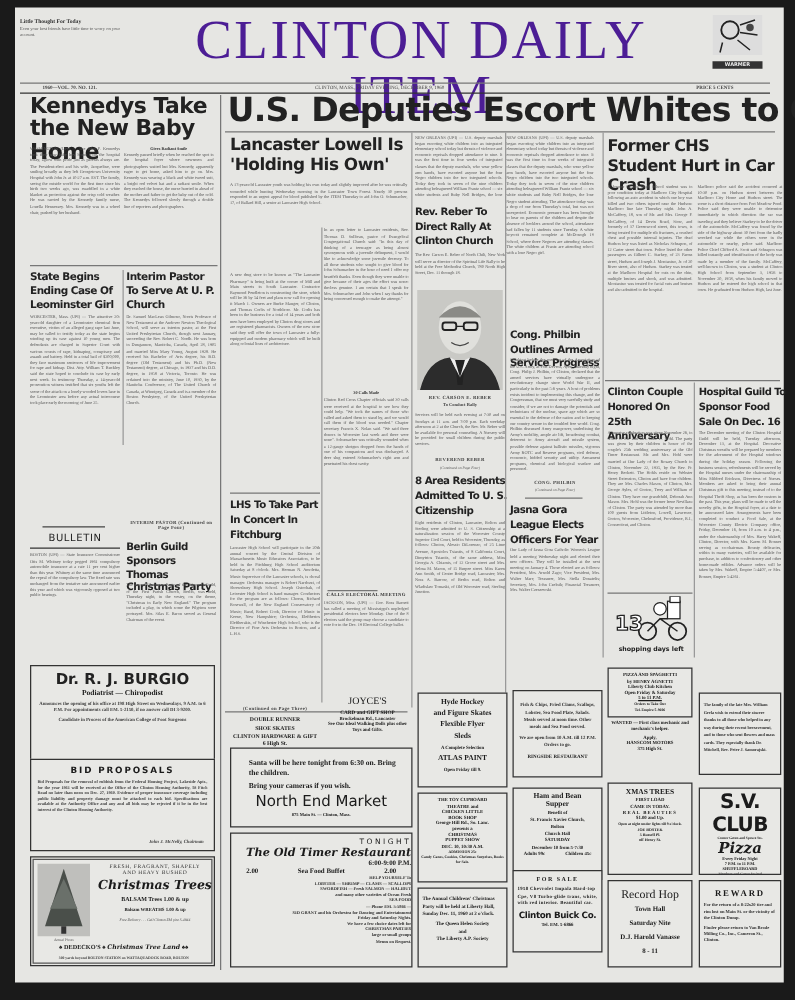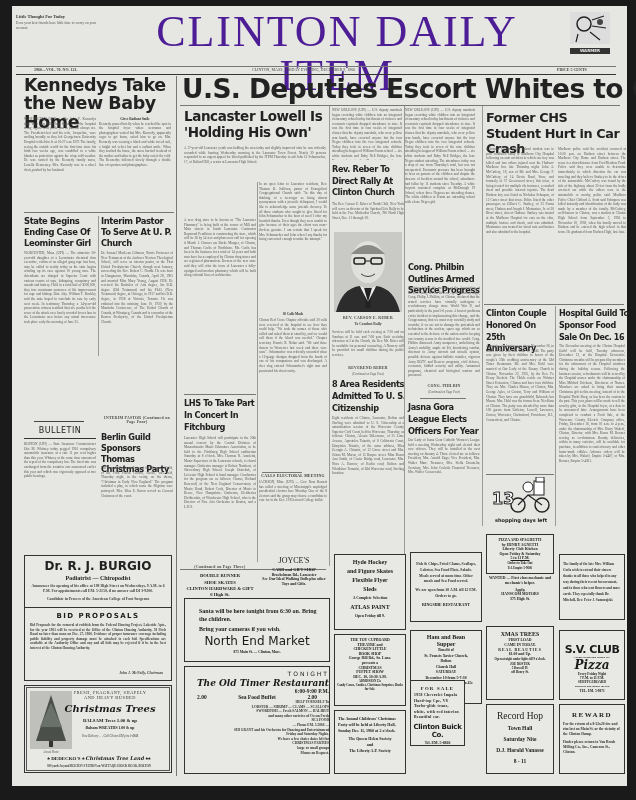--- a/index.html
+++ b/index.html
@@ -65,21 +65,21 @@
   <div class="abs cap" style="left:89px;top:410px;width:72px;">INTERIM PASTOR (Continued on Page Four)</div>
 
   <div class="rule-h" style="left:22px;top:415px;width:50px;background:#444;"></div>
   <div class="abs" style="left:12px;top:420px;width:72px;text-align:center;font-family:'DejaVu Sans',sans-serif;font-size:8px;color:#222;letter-spacing:0.5px;">BULLETIN</div>
   <div class="rule-h" style="left:12px;top:432px;width:72px;background:#333;"></div>
   <div class="abs body-text" style="left:12px;top:436px;width:72px;height:78px;">BOSTON (UPI) — State Insurance Commissioner Otis M. Whitney today pegged 1961 compulsory automobile insurance at a rate 11 per cent higher than this year. Whitney at the same time announced the repeal of the compulsory law. The fixed rate was unchanged from the tentative rate announced earlier this year and which was vigorously opposed at two public hearings.</div>
 
   <div class="abs hd" style="left:89px;top:426px;width:72px;font-size:8.2px;line-height:10.8px;">Berlin Guild Sponsors Thomas Christmas Party</div>
   <div class="abs body-text" style="left:89px;top:460px;width:72px;height:54px;">The annual Christmas Party, of the Women's Guild, of the First Parish Church, Berlin, was held, Thursday night, in the vestry, on the theme, "Christmas in Early New England." The program included a play, in which some the Pilgrims were portrayed. Mrs. Silas E. Baron served as General Chairman of the event.</div>
 
-  <div class="box" style="left:12px;top:549px;width:148px;height:84px;text-align:center;">
+  <div class="box" style="left:12px;top:526px;width:148px;height:84px;text-align:center;">
     <div style="font-family:'DejaVu Sans',sans-serif;font-size:12px;font-weight:bold;margin-top:3px;color:#222;">Dr. R. J. BURGIO</div>
     <div style="font-size:6px;font-weight:bold;margin-top:2px;">Podiatrist — Chiropodist</div>
     <div style="font-size:3.8px;font-weight:bold;margin:3px 6px 0;line-height:5px;color:#444;">Announces the opening of his office at 198 High Street on Wednesdays, 9 A.M. to 6 P.M. For appointments call EM. 5-2150, if no answer call DI 3-9200.</div>
     <div style="font-size:3.8px;font-weight:bold;margin:3px 14px 0;line-height:5px;color:#444;">Candidate in Process of the American College of Foot Surgeons</div>
   </div>
 
   <div class="box" style="left:12px;top:601px;width:148px;height:74px;">
     <div style="font-family:'DejaVu Sans',sans-serif;font-size:7px;font-weight:bold;letter-spacing:1.5px;margin-top:4px;">BID PROPOSALS</div>
     <div class="body-text" style="margin:3px 5px 0;height:48px;color:#444;font-weight:bold;">Bid Proposals for the removal of rubbish from the Federal Housing Project, Lakeside Apts., for the year 1961 will be received at the Office of the Clinton Housing Authority, 58 Fitch Road no later than noon on Dec. 27, 1960. Evidence of proper insurance coverage including public liability and property damage must be attached to each bid. Specifications are available at the Authority Office and any and all bids may be rejected if it be in the best interest of the Clinton Housing Authority.</div>
     <div style="font-size:3.8px;font-style:italic;font-weight:bold;text-align:right;margin-right:8px;color:#444;">John J. McNelly, Chairman</div>
@@ -87,21 +87,21 @@
 
   <div class="box inner" style="left:12px;top:679px;width:148px;height:88px;">
     <div class="abs" style="left:5px;top:5px;width:42px;height:58px;background:#bfbfbc;">
       <svg width="42" height="58" viewBox="0 0 42 58">
         <polygon points="21,4 6,50 36,50" fill="#4a4f4a"></polygon>
         <polygon points="21,12 10,36 32,36" fill="#6a706a"></polygon>
         <rect x="19" y="50" width="4" height="6" fill="#333"></rect>
       </svg>
     </div>
     <div class="abs" style="left:5px;top:64px;width:42px;font-size:3px;color:#555;">Actual Photo</div>
-    <div class="abs" style="left:38px;top:4px;width:94px;">
+    <div class="abs" style="left:52px;top:4px;width:94px;">
       <div style="font-size:4.4px;letter-spacing:0.5px;color:#333;">FRESH, FRAGRANT, SHAPELY</div>
       <div style="font-size:4.4px;letter-spacing:0.5px;color:#333;">AND HEAVY BUSHED</div>
       <div class="goth" style="font-size:10px;margin-top:3px;">Christmas Trees</div>
       <div style="font-size:4.8px;font-weight:bold;margin-top:4px;">BALSAM Trees 1.00 &amp; up</div>
       <div style="font-size:3.8px;font-weight:bold;margin-top:3px;">Balsam WREATHS 1.00 &amp; up</div>
       <div style="font-size:3px;font-style:italic;margin-top:4px;color:#444;">Free Delivery . . . Call Clinton EM pire 5-4844</div>
     </div>
     <div class="abs" style="left:5px;top:69px;width:138px;font-size:5px;font-weight:bold;">
       <span>♠</span>
       <span>DEDECKO'S</span>
@@ -294,21 +294,21 @@
     </div>
   </div>
 
   <div class="box" style="left:322px;top:704px;width:72px;height:64px;font-size:4px;font-weight:bold;line-height:6px;text-align:left;">
     <div style="margin:5px 3px 0;">The Annual Childrens' Christmas Party will be held at Liberty Hall, Sunday Dec. 11, 1960 at 2 o'clock.</div>
     <div style="text-align:center;margin-top:2px;">The Queen Helen Society</div>
     <div style="text-align:center;">and</div>
     <div style="text-align:center;">The Liberty A.P. Society</div>
   </div>
 
-  <div class="box" style="left:398px;top:674px;width:55px;height:66px;">
+  <div class="box" style="left:398px;top:690px;width:72px;height:66px;">
     <div style="font-size:4.8px;font-weight:bold;letter-spacing:1.2px;margin-top:5px;">FOR SALE</div>
     <div style="font-size:3.8px;font-weight:bold;margin:2px 3px 0;line-height:5.6px;text-align:left;letter-spacing:0.3px;">1958 Chevrolet Impala Hard-top Cpe, V8 Turbo-glide trans, white, with red interior. Beautiful car.</div>
     <div style="font-family:'DejaVu Sans',sans-serif;font-size:7px;font-weight:bold;margin-top:2px;letter-spacing:-0.3px;">Clinton Buick Co.</div>
     <div style="font-size:3.8px;font-weight:bold;margin-top:2px;">Tel. EM. 5-6866</div>
   </div>
 
   <div class="box" style="left:474px;top:528px;width:68px;height:40px;font-size:3.8px;font-weight:bold;line-height:4.6px;">
     <div style="margin-top:3px;">PIZZA AND SPAGHETTI</div>
     <div>by HENRY AGNETTI</div>
     <div>Liberty Club Kitchen</div>
@@ -342,21 +342,21 @@
     <div style="font-size:5.5px;font-weight:bold;margin-top:5px;">Saturday Nite</div>
     <div style="font-size:5.5px;font-weight:bold;margin-top:5px;">D.J. Harold Vanasse</div>
     <div style="font-size:5.5px;font-weight:bold;margin-top:5px;">8 - 11</div>
   </div>
 
   <div class="box" style="left:547px;top:548px;width:66px;height:66px;">
     <div style="font-size:3.4px;font-weight:bold;margin:6px 3px 0;line-height:6px;text-align:left;color:#333;">The family of the late Mrs. William Grela wish to extend their sincere thanks to all those who helped in any way during their recent bereavement, and to those who sent flowers and mass cards. They especially thank Dr. Mitchell, Rev. Peter J. Samorajski.</div>
   </div>
 
   <div class="box" style="left:547px;top:624px;width:66px;height:70px;">
-    <div style="font-family:'DejaVu Sans',sans-serif;font-size:11px;font-weight:bold;margin-top:12px;letter-spacing:-0.5px;">S.V. CLUB</div>
+    <div style="font-family:'DejaVu Sans',sans-serif;font-size:16px;font-weight:bold;margin-top:0;letter-spacing:-0.5px;">S.V. CLUB</div>
     <div style="font-size:2.8px;font-weight:bold;">Corner Green and Spruce Sts.</div>
     <div style="font-family:'DejaVu Serif',serif;font-style:italic;font-weight:bold;font-size:12px;line-height:13px;">Pizza</div>
     <div style="font-size:3.4px;font-weight:bold;line-height:4.2px;">
       <div>Every Friday Night</div>
       <div>7 P.M. to 11 P.M.</div>
       <div>SHUFFLEBOARD</div>
       <div style="font-size:2.8px;">Members and Guests Invited</div>
       <div>TEL. EM. 5-9871</div>
     </div>
   </div>

